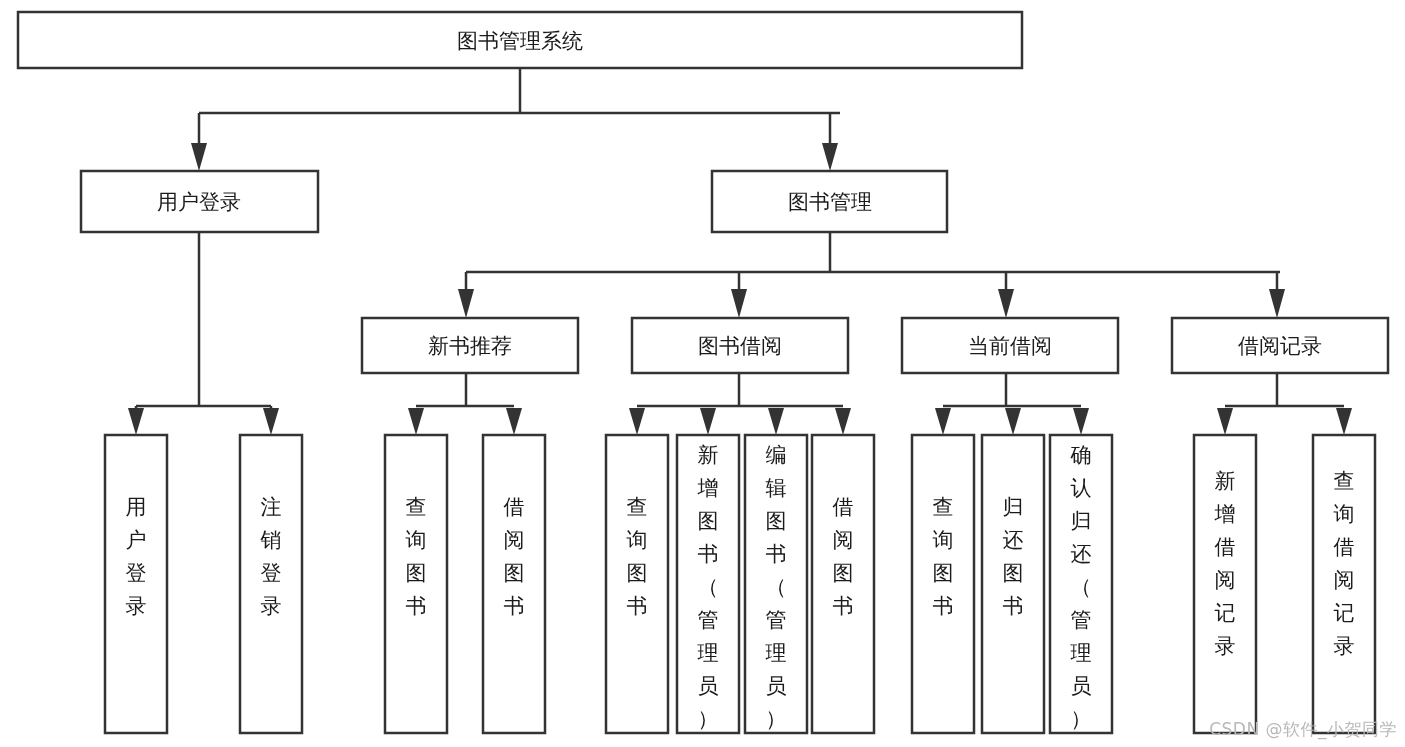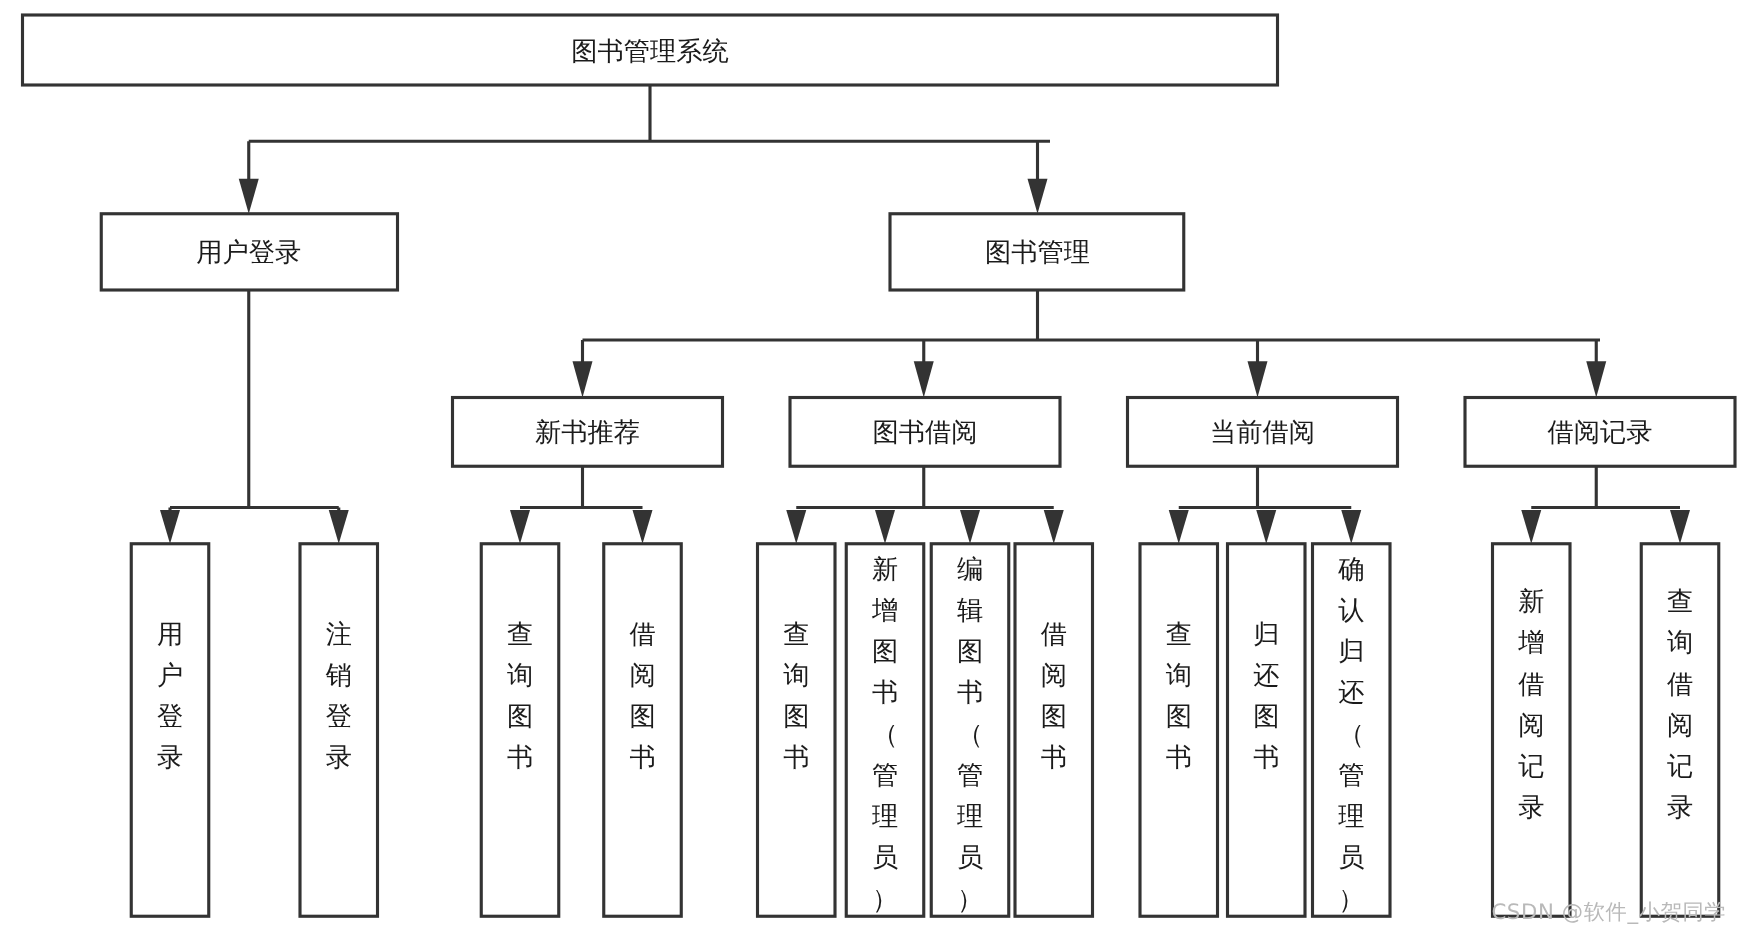--- a/index.html
+++ b/index.html
@@ -44,21 +44,21 @@
     dominant-baseline: middle;
   }
   .node-label-v {
     fill: #1b1b1b;
     font-size: 21px;
     font-family: "DejaVu Sans", "Liberation Sans", sans-serif;
     text-anchor: middle;
   }
   .watermark {
     position: absolute;
-    right: 24px;
+    right: 8px;
     bottom: 6px;
     font-size: 17px;
     color: #b9b9b9;
     font-family: "DejaVu Sans", "Liberation Sans", sans-serif;
     white-space: nowrap;
     letter-spacing: 0.5px;
     user-select: none;
   }
 </style>
 </head>

